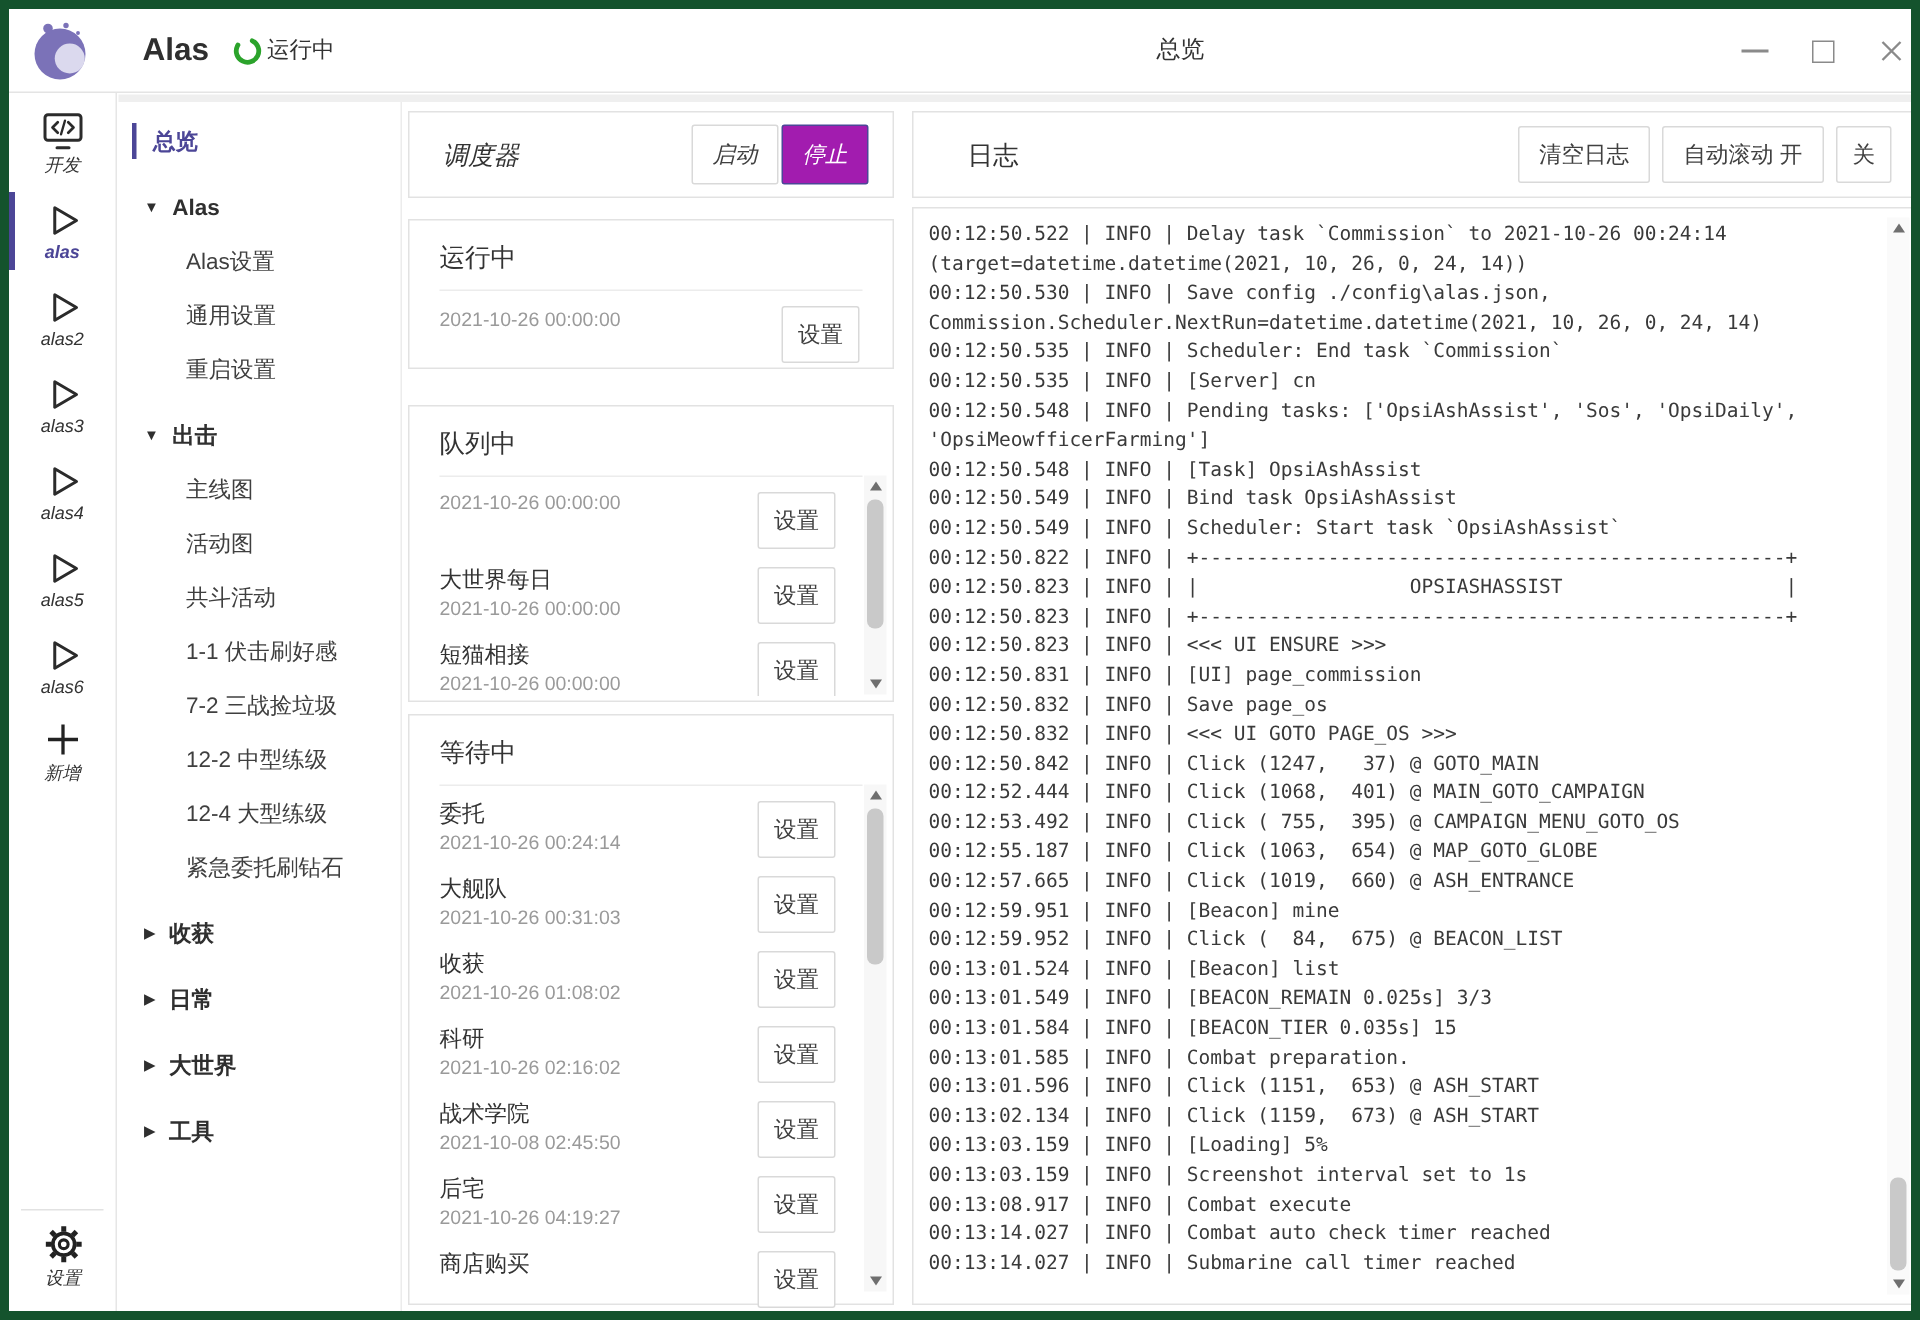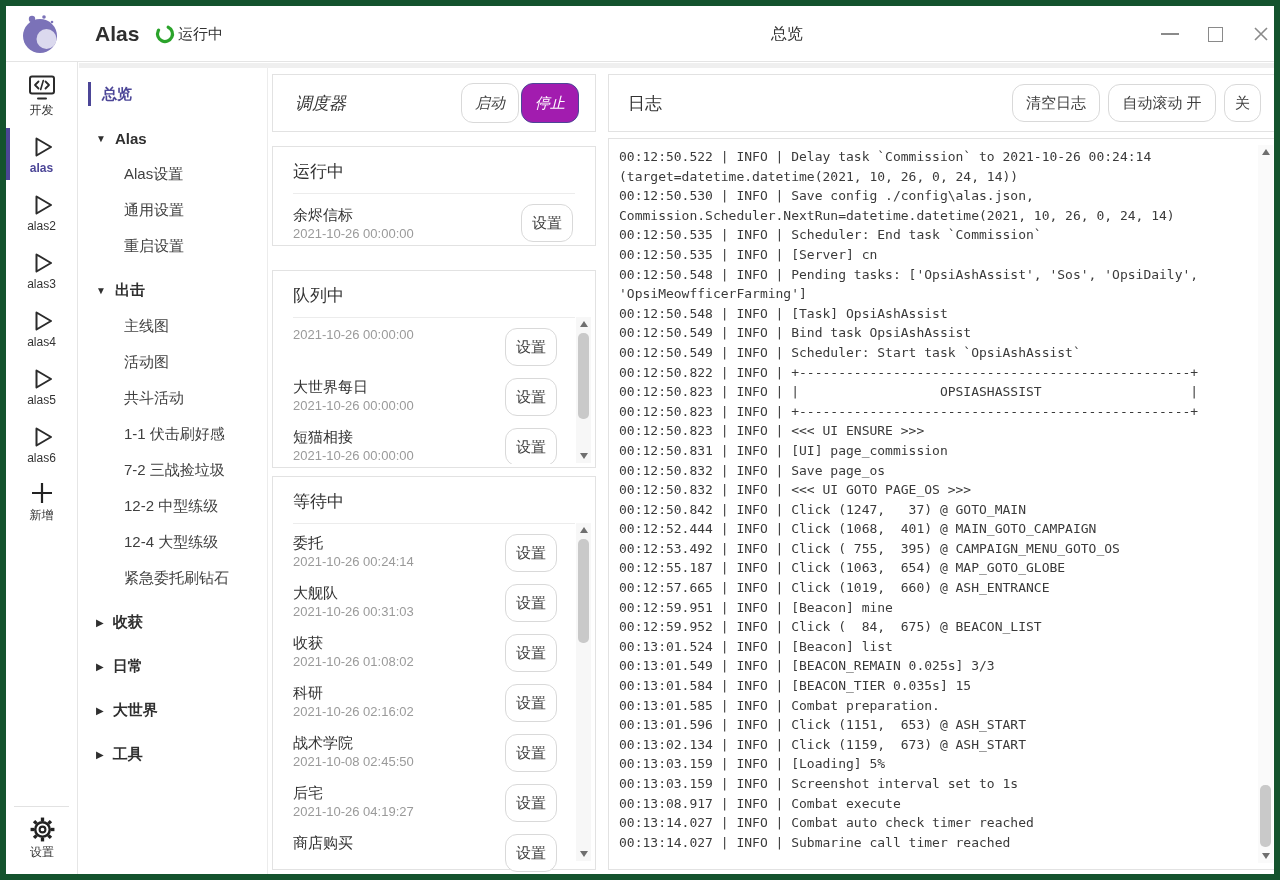--- a/index.html
+++ b/index.html
@@ -15,21 +15,21 @@
   .status { position:absolute; left:172px; top:0; line-height:56px; font-size:15px; color:#333; }
   .pagetitle { position:absolute; left:741px; width:80px; top:0; line-height:56px; font-size:16px; color:#333; text-align:center; }
   .winbtn { position:absolute; top:13px; width:34px; height:30px; display:flex; align-items:center; justify-content:center; cursor:pointer; }
   .wb-min { left:1147px; } .wb-max { left:1192px; } .wb-close { left:1238px; }
   .min-glyph { width:18px; height:0; border-top:2px solid #8a8a8a; }
   .max-glyph { width:15px; height:15px; border:1.6px solid #8a8a8a; }
   .topband { position:absolute; left:73px; right:0; top:57px; height:5px; background:#efefef; z-index:5; }
 
   
   .rail { position:absolute; left:0; top:56px; bottom:0; width:72px; background:#fff; border-right:1px solid #e6e6e6; z-index:4; }
-  .rail-item { position:relative; height:58px; display:flex; flex-direction:column; align-items:center; justify-content:center; cursor:pointer; }
+  .rail-item { position:relative; height:58px; display:flex; flex-direction:column; align-items:center; justify-content:center; cursor:pointer;font-style:italic; }
   .rail-item:first-child { margin-top:5px; }
   .rail-item .lbl { font-size:12px; color:#333; margin-top:1px; }
   .rail-item.active .lbl { color:#4c4697; font-weight:bold; }
   .active-bar { position:absolute; left:0; top:3px; bottom:3px; width:4px; background:#4c4697; }
   .rail-divider { position:absolute; left:8px; right:8px; bottom:67px; height:1px; background:#e2e2e2; }
   .rail-settings { position:absolute; bottom:7px; left:0; width:72px; }
   .icon-svg { display:block; }
 
   
   .menu { position:absolute; left:72px; top:62px; bottom:0; width:190px; background:#fff; border-right:1px solid #ececec; padding-top:8px; z-index:4; }
@@ -38,21 +38,21 @@
   .m-bar { position:absolute; left:10px; top:6px; bottom:6px; width:3px; background:#4c4697; }
   .m-group { padding-left:18px; font-weight:bold; color:#2f2f2f; margin-top:8px; }
   .m-tri { font-size:10px; margin-right:9px; color:#2f2f2f; }
   .m-child { padding-left:46px; }
 
   
   .card { position:absolute; background:#fff; border:1px solid #e2e2e2; }
   .sched-card { left:266px; top:68px; width:324px; height:58px; display:flex; align-items:center; padding:0 16px 0 22px;font-style:italic; }
   .card-title { font-size:17px; color:#333; }
   .sched-card .card-title { flex:1; }
-  .btn { height:40px; background:#fff; border:1px solid #d9d9d9; border-radius:12px; font-size:15px; color:#404040; display:flex; align-items:center; justify-content:center; cursor:pointer; }
+  .btn { height:40px; background:#fff; border:1px solid #d9d9d9; border-radius:2px; font-size:15px; color:#404040; display:flex; align-items:center; justify-content:center; cursor:pointer; }
   .btn-start { width:58px; }
   .btn-stop { width:58px; background:#a21caf; border-color:#4c4697; color:#fff; margin-left:2px; }
 
   .p-title { font-size:17px; color:#333; padding:13px 20px 0; }
   .p-div { height:1px; background:#ececec; margin:10px 20px 0; }
   .run-card { left:266px; top:140px; width:324px; height:100px; }
   .queue-card { left:266px; top:264px; width:324px; height:198px; }
   .wait-card { left:266px; top:470px; width:324px; height:394px; }
 
   .clip { overflow:hidden; position:relative; margin-top:6px; }
@@ -73,21 +73,21 @@
   .sb-up, .sb-down { position:absolute; left:0; width:15px; height:14px; display:flex; align-items:center; justify-content:center; cursor:pointer; }
   .sb-up { top:0; } .sb-down { bottom:0; }
   .tri-up { width:0; height:0; border-left:4px solid transparent; border-right:4px solid transparent; border-bottom:6px solid #6f6f6f; }
   .tri-down { width:0; height:0; border-left:4px solid transparent; border-right:4px solid transparent; border-top:6px solid #6f6f6f; }
   .sb-thumb { position:absolute; left:2px; width:11px; background:#c9c9c9; border-radius:5px; cursor:pointer; }
   .queue-card .sb-thumb { top:16px; height:86px; }
   .wait-card .sb-thumb { top:16px; height:104px; }
   .log-body .sb-thumb { bottom:16px; height:62px; }
 
   
-  .log-header { left:602px; top:68px; width:670px; height:58px; display:flex; align-items:center; padding:0 16px 0 19px; }
+  .log-header { left:602px; top:68px; width:670px; height:58px; display:flex; align-items:center; padding:0 16px 0 36px; }
   .log-header .card-title { flex:1; }
   .log-btns { display:flex; gap:8px; }
   .btn-clear { width:88px; height:38px; }
   .btn-auto { width:108px; height:38px; }
   .btn-off { width:37px; height:38px; }
   .log-body { left:602px; top:132px; width:670px; height:732px; padding:8px 26px 8px 10px; }
   .logline { font-family:"DejaVu Sans Mono","Liberation Mono",monospace; font-size:13px; line-height:19.6px; white-space:pre; color:#3a3a3a; }
 </style>
 </head>
 <body>
@@ -279,21 +279,20 @@
   <div class="card sched-card">
     <div class="card-title">调度器</div>
     <div class="btn btn-start">启动</div>
     <div class="btn btn-stop">停止</div>
   </div>
 
   <div class="card run-card">
     <div class="p-title">运行中</div>
     <div class="p-div"></div>
     <div class="task-row">
-      <div class="t-name">余烬信标</div>
       <div class="t-time">2021-10-26 00:00:00</div>
       <div class="btn btn-set">设置</div>
     </div>
   </div>
 
   <div class="card queue-card">
     <div class="p-title">队列中</div>
     <div class="p-div"></div>
     <div class="clip">
       <div class="task-row">

